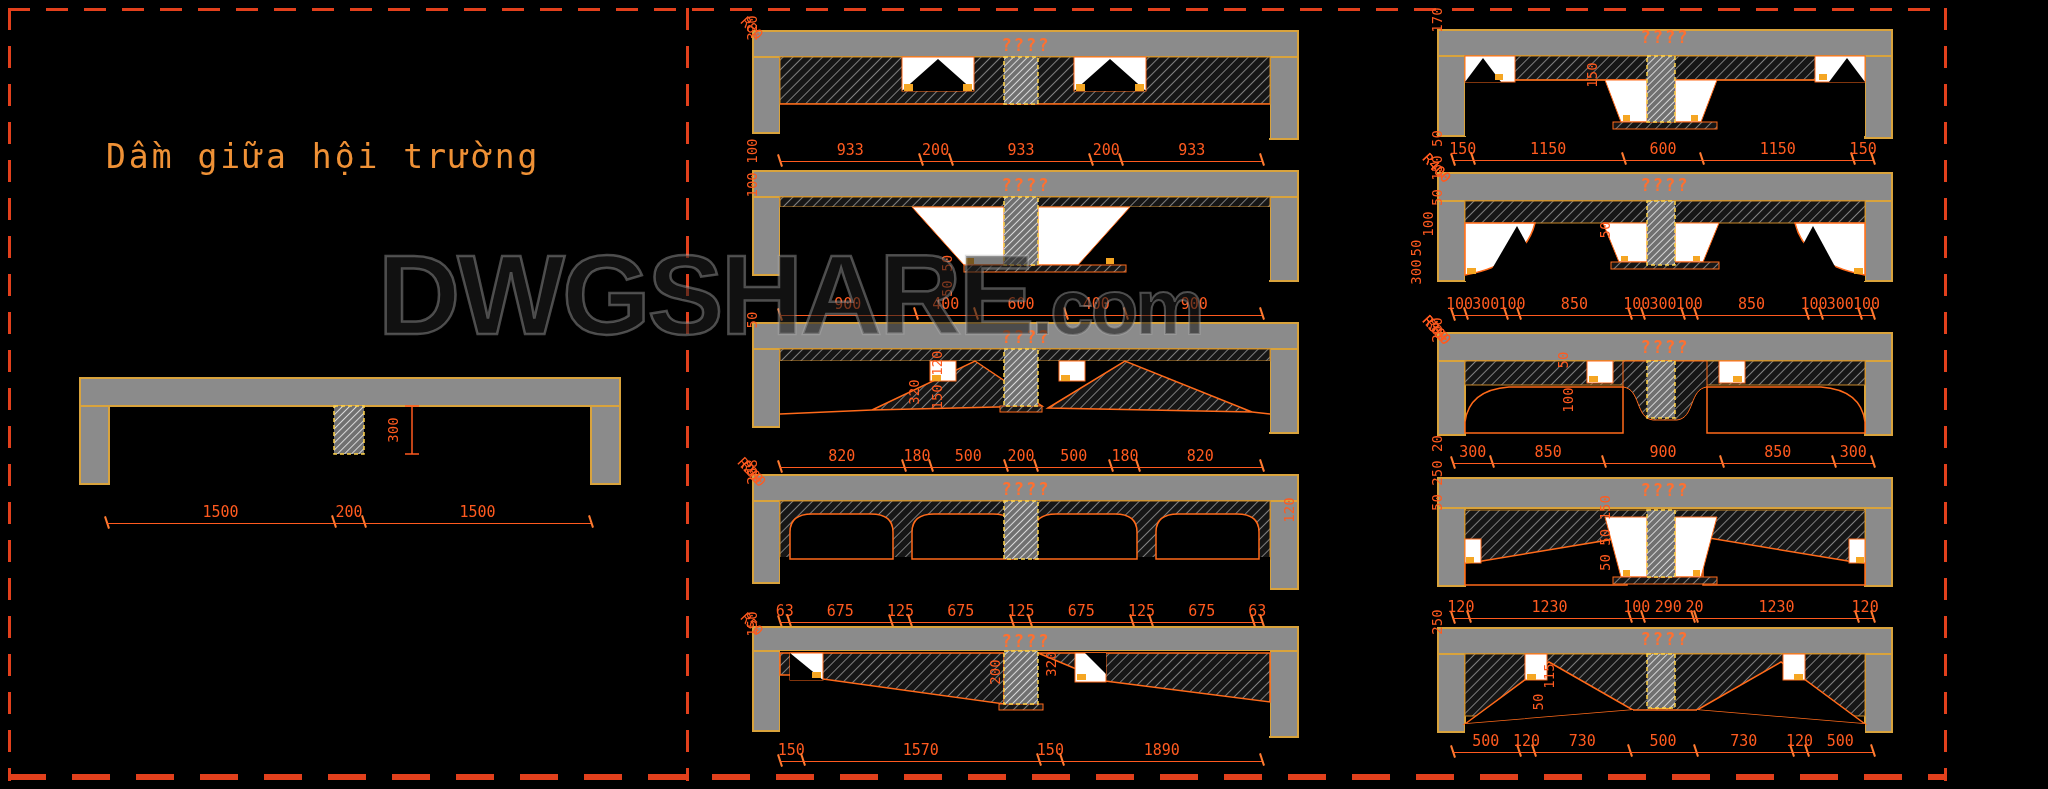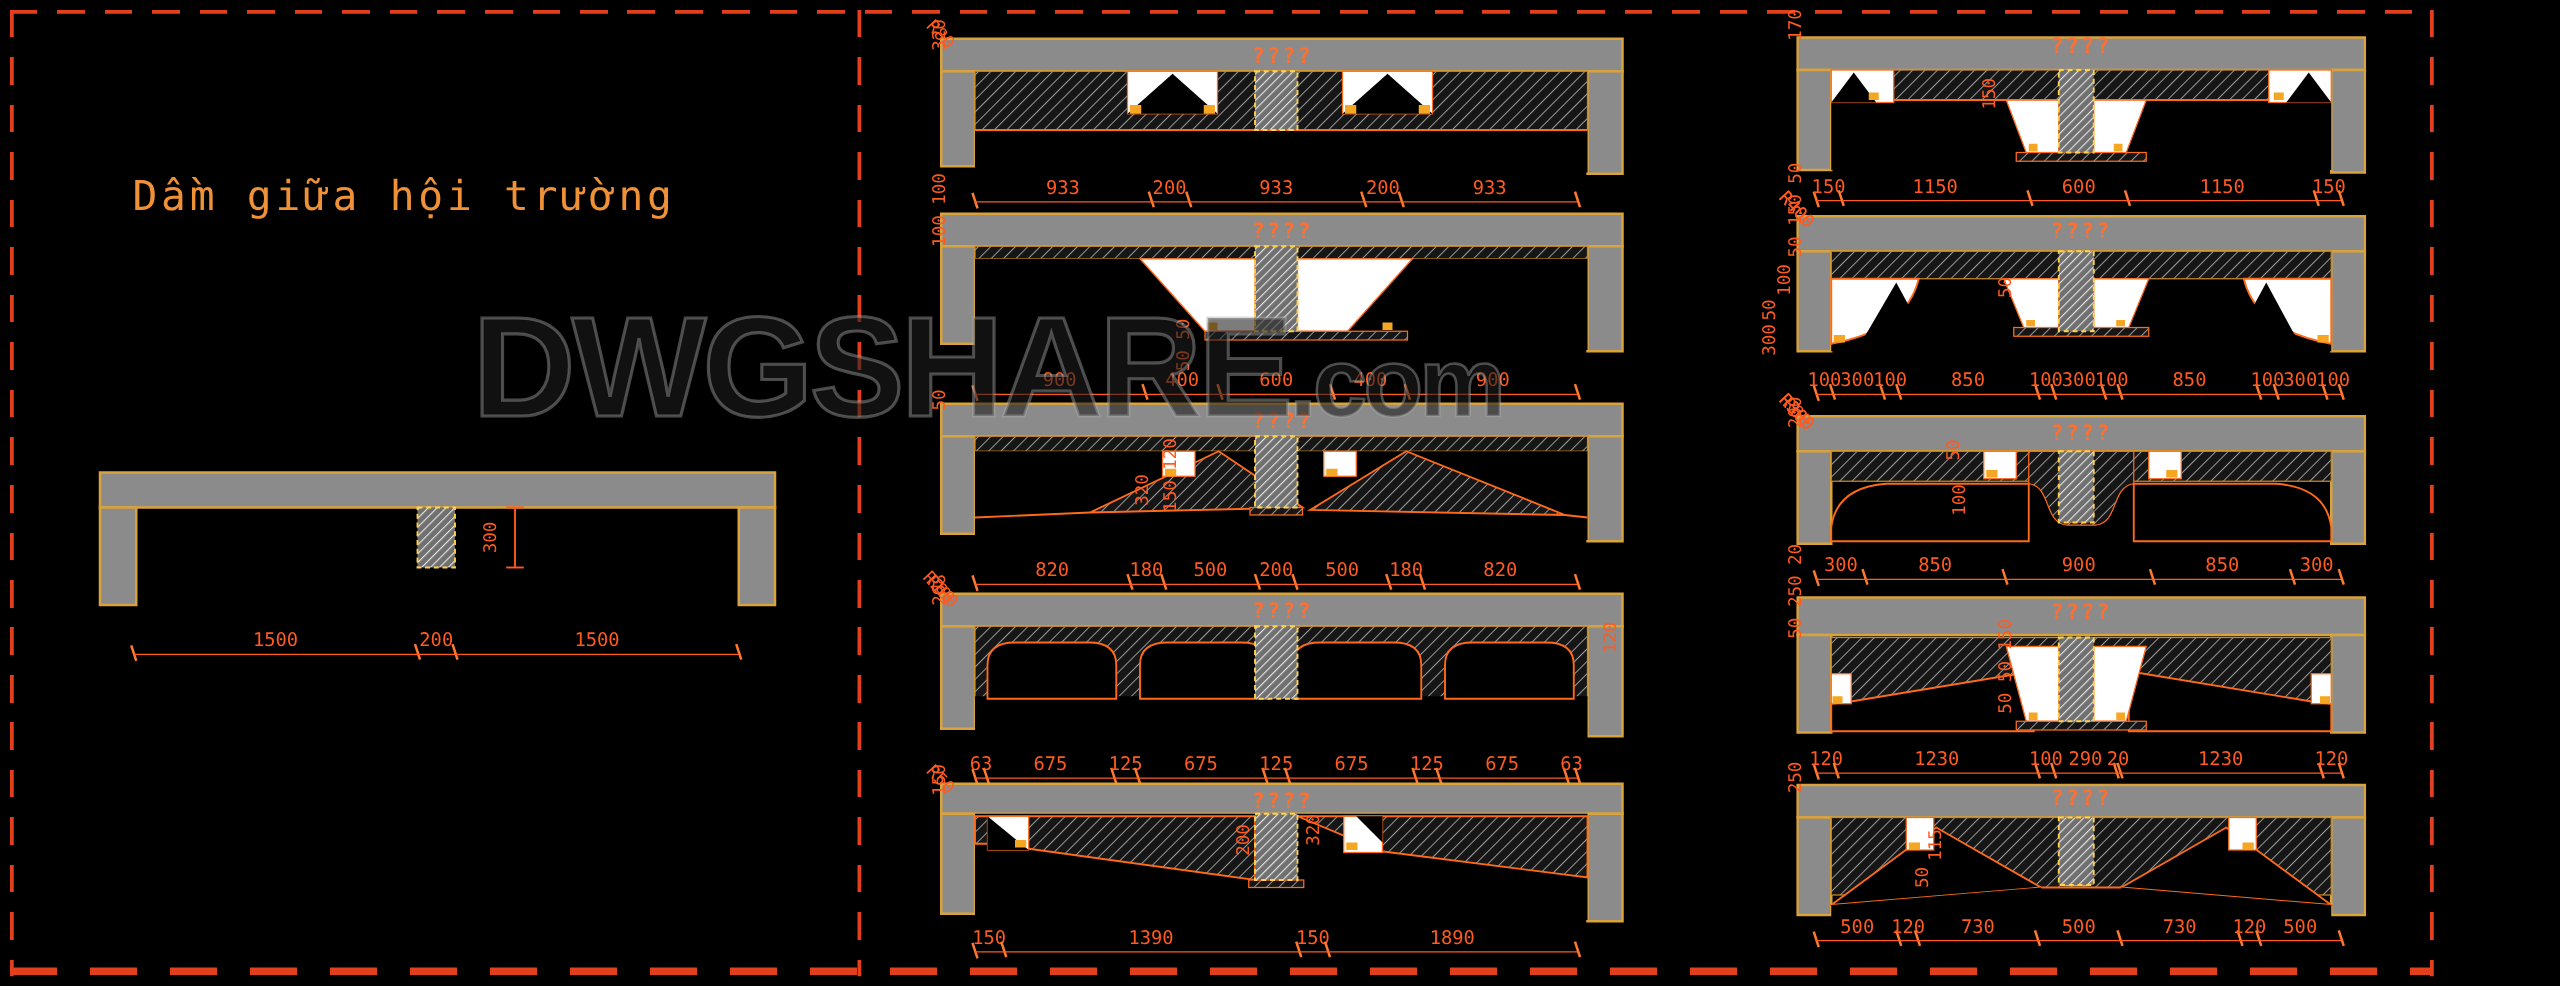--- a/index.html
+++ b/index.html
@@ -289,21 +289,21 @@
     <rect x="247" y="80" width="44" height="6" fill="url(#h)" stroke="#ff6a1a" stroke-width="1"></rect>
     <rect x="252" y="27" width="34" height="53" fill="url(#hl)" stroke="#ffd24a" stroke-width="1.5" stroke-dasharray="4,3"></rect>
   </svg>
   <span class="caption">????</span>
   <span class="vlabel">200</span>
   <span class="vlabel">320</span>
   <span class="vlabel">150</span>
   <span class="rlabel">R50</span>
   <div class="dims m-dims">
       <span class="dim-seg" style="flex: 150 1 0%;">150</span>
-      <span class="dim-seg" style="flex: 1570 1 0%;">1390</span>
+      <span class="dim-seg" style="flex: 1570 1 0%;">1570</span>
       <span class="dim-seg" style="flex: 150 1 0%;">150</span>
       <span class="dim-seg" style="flex: 1330 1 0%;">1890</span>
     </div>
 </div>
 
 <div id="r1" class="detail">
   <svg width="456" height="125" viewBox="0 0 456 125">
     <rect x="1" y="10" width="454" height="26" fill="#8b8b8b" stroke="#d9a33c" stroke-width="2"></rect>
     <rect x="1" y="36" width="27" height="80" fill="#8b8b8b" stroke="#d9a33c" stroke-width="2"></rect>
     <rect x="428" y="36" width="27" height="82" fill="#8b8b8b" stroke="#d9a33c" stroke-width="2"></rect>

